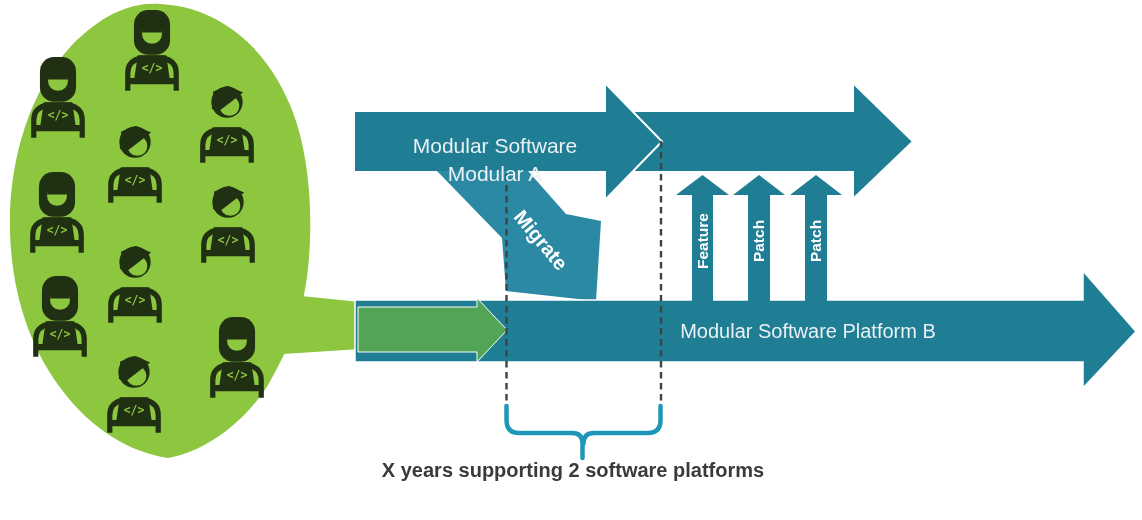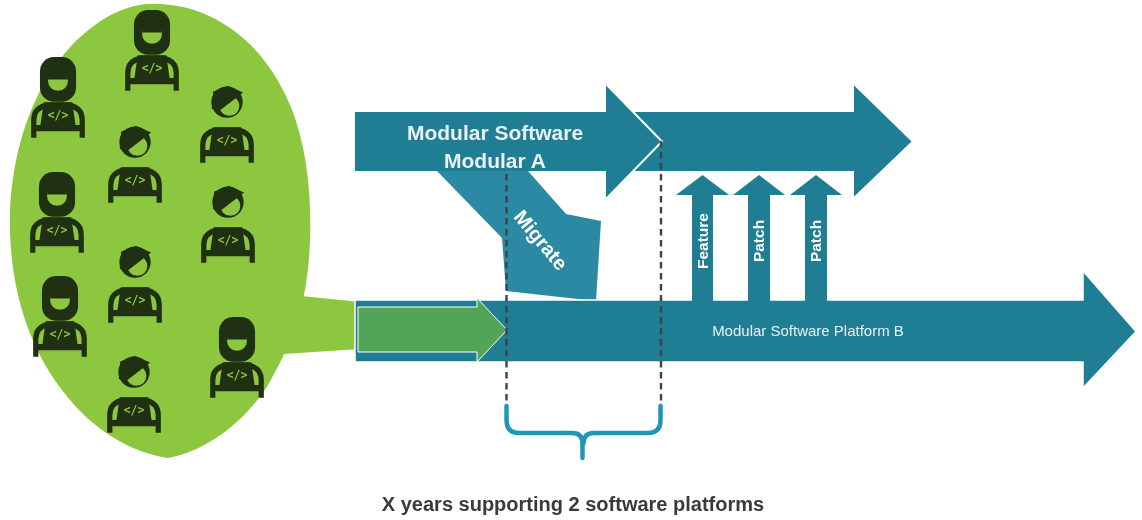--- a/index.html
+++ b/index.html
@@ -13,35 +13,35 @@
   .sh-teal-w{fill:var(--teal);stroke:var(--white);stroke-width:2;}
   .sh-teal-w15{fill:var(--teal);stroke:var(--white);stroke-width:1.5;}
   .sh-migrate{fill:var(--teal-light);}
   .sh-blob{fill:var(--blob-green);}
   .sh-green-arrow{fill:var(--arrow-green);stroke:var(--white);stroke-width:1;}
   .dash-line{stroke:var(--dash-gray);stroke-width:2.4;stroke-dasharray:6.5 4.5;fill:none;}
   .bracket{stroke:var(--bracket-blue);stroke-width:4.5;fill:none;stroke-linecap:round;}
   .code-glyph{font-family:"DejaVu Sans Mono",monospace;font-size:12px;font-weight:bold;
               fill:var(--blob-green);}
   .lbl{position:absolute;text-align:center;white-space:nowrap;}
-  #a-label{left:375px;top:119px;width:240px;font-size:21px;line-height:28px;
-           color:var(--text-on-teal);font-weight:700;}
+  #a-label{left:375px;top:132px;width:240px;font-size:21px;line-height:28px;
+           color:var(--text-on-teal);font-weight:400;}
   #legacy-label{left:702px;top:133px;width:200px;font-size:20px;line-height:24px;
            color:var(--white);font-weight:600;}
-  #b-label{left:658px;top:319px;width:300px;font-size:15px;line-height:24px;
+  #b-label{left:658px;top:319px;width:300px;font-size:20px;line-height:24px;
            color:var(--text-on-teal);font-weight:400;text-align:center;}
   #migrate-label{left:491px;top:228px;width:100px;font-size:20px;line-height:24px;
            color:var(--white);font-weight:600;transform:rotate(50deg);}
   #feature-label{left:653px;top:232px;width:100px;font-size:15.5px;line-height:18px;
            color:var(--white);font-weight:600;transform:rotate(-90deg);}
   #patch1-label{left:709px;top:232px;width:100px;font-size:15.5px;line-height:18px;
            color:var(--white);font-weight:600;transform:rotate(-90deg);}
   #patch2-label{left:766px;top:232px;width:100px;font-size:15.5px;line-height:18px;
            color:var(--white);font-weight:600;transform:rotate(-90deg);}
-  #caption{left:322px;top:492px;width:502px;font-size:20px;line-height:24px;
+  #caption{left:322px;top:458px;width:502px;font-size:20px;line-height:24px;
            color:var(--caption-gray);font-weight:600;}
 </style>
 </head>
 <body>
 
 <div id="stage">
 
   <svg width="1142" height="520" viewBox="0 0 1142 520" xmlns="http://www.w3.org/2000/svg" xmlns:xlink="http://www.w3.org/1999/xlink">
     <defs>
       <symbol id="dev-female" viewBox="0 0 80 90">

